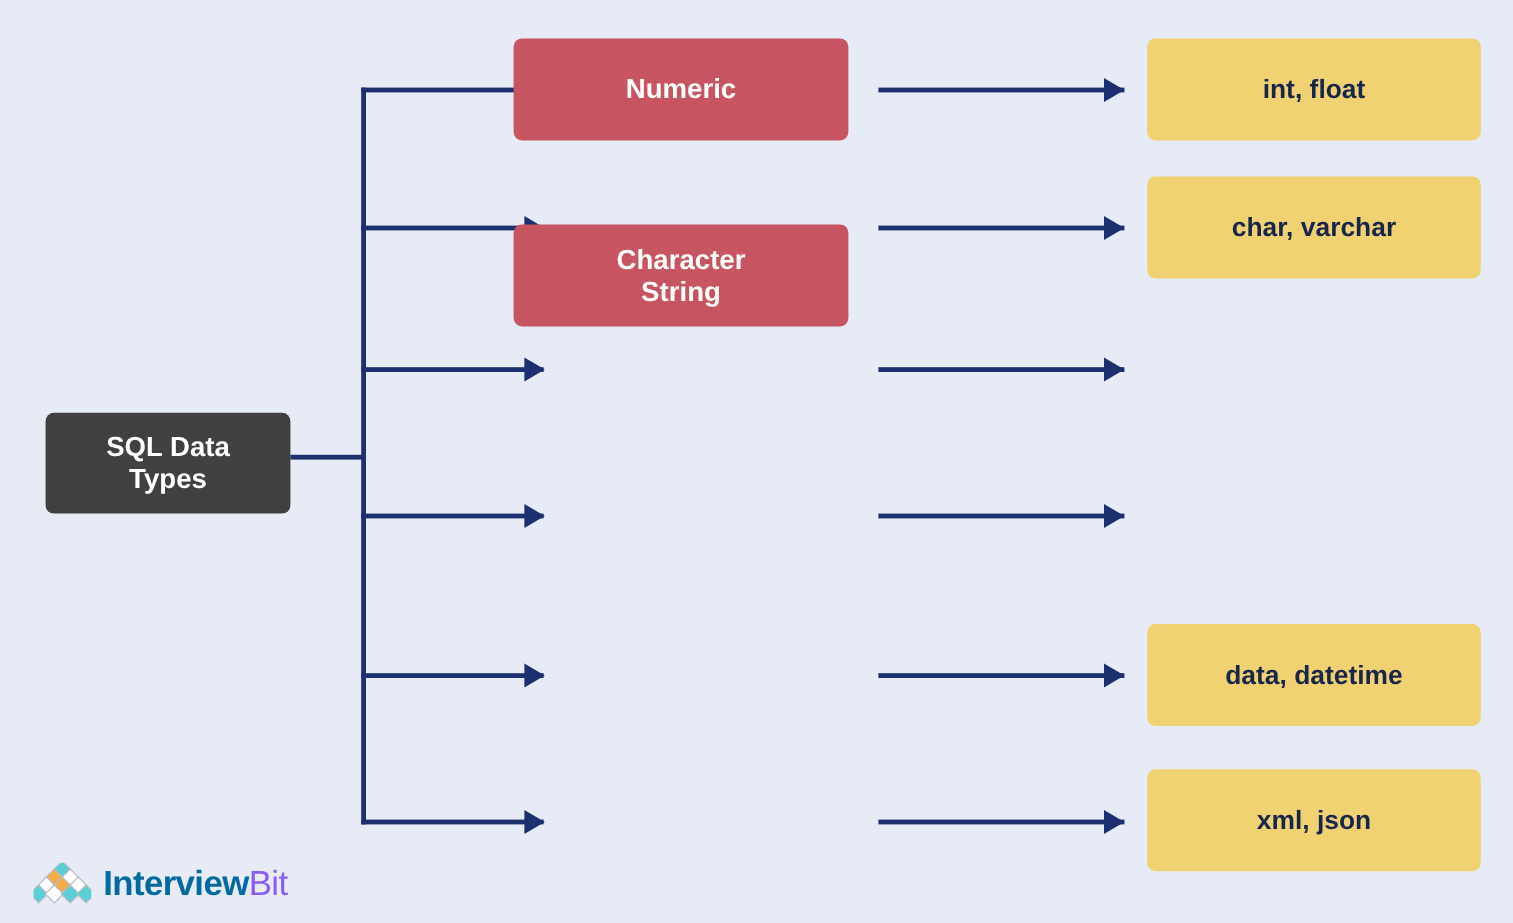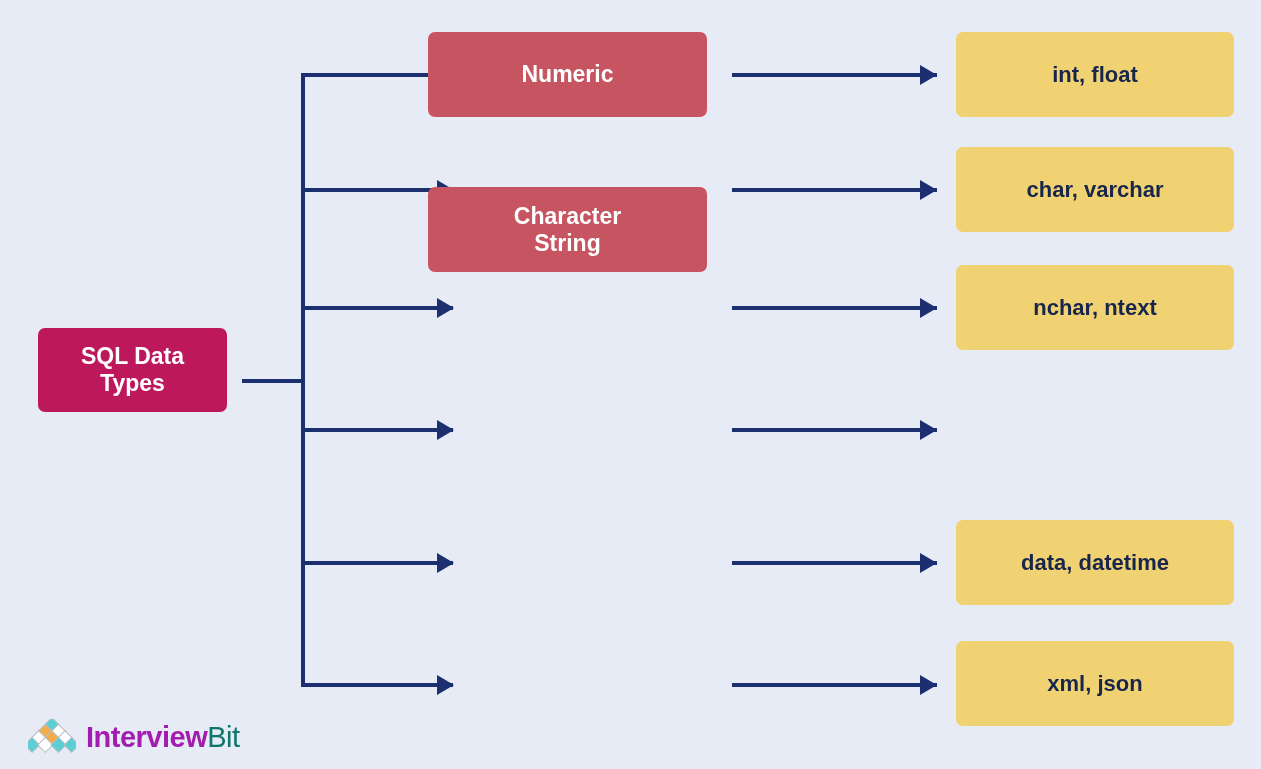--- a/index.html
+++ b/index.html
@@ -25,26 +25,26 @@
     text-align: center;
     box-sizing: border-box;
     border-radius: 7px;
     font-weight: bold;
     line-height: 1.16;
     z-index: 3;
     padding: 2px 10px;
   }
 
   .node-root {
-    background: #be185d;
+    background: #404040;
     color: #ffffff;
     font-size: 23px;
     left: 38px;
-    top: 328px;
-    width: 189px;
+    top: 344px;
+    width: 204px;
     height: 84px;
   }
 
   .node-cat {
     background: #c75461;
     color: #ffffff;
     font-size: 23px;
     left: 428px;
     width: 279px;
     height: 85px;
@@ -92,22 +92,22 @@
   .logo-mark {
     width: 48px;
     height: 36px;
     position: relative;
   }
   .logo-text {
     font-size: 29px;
     letter-spacing: -0.5px;
     white-space: nowrap;
   }
-  .logo-text .b1 { color: #a21caf; font-weight: bold; }
-  .logo-text .b2 { color: #0f766e; font-weight: normal; }
+  .logo-text .b1 { color: #0369a1; font-weight: bold; }
+  .logo-text .b2 { color: #8b5cf6; font-weight: normal; }
 </style>
 </head>
 <body>
 
 <div id="canvas">
 
   <div class="line hline" style="left:242px; top:379px; width:63px;"></div>
   <div class="line vline" style="left:301px; top:73px; height:614px;"></div>
 
   <div class="line hline" style="left:301px; top:73px; width:152px;"></div>
@@ -150,23 +150,20 @@
   <div class="node node-cat" style="top:147px;margin-top:40px;">
     <span>Character<br>String</span>
   </div>
 
   <div class="node node-val" style="top:32px;">
     <span>int, float</span>
   </div>
   <div class="node node-val" style="top:147px;">
     <span>char, varchar</span>
   </div>
-  <div class="node node-val" style="top:265px;">
-    <span>nchar, ntext</span>
-  </div>
   <div class="node node-val" style="top:520px;">
     <span>data, datetime</span>
   </div>
   <div class="node node-val" style="top:641px;">
     <span>xml, json</span>
   </div>
 
   <div class="logo">
     <span class="logo-mark">
       <svg viewBox="0 0 48 36" width="48" height="36" aria-hidden="true">

